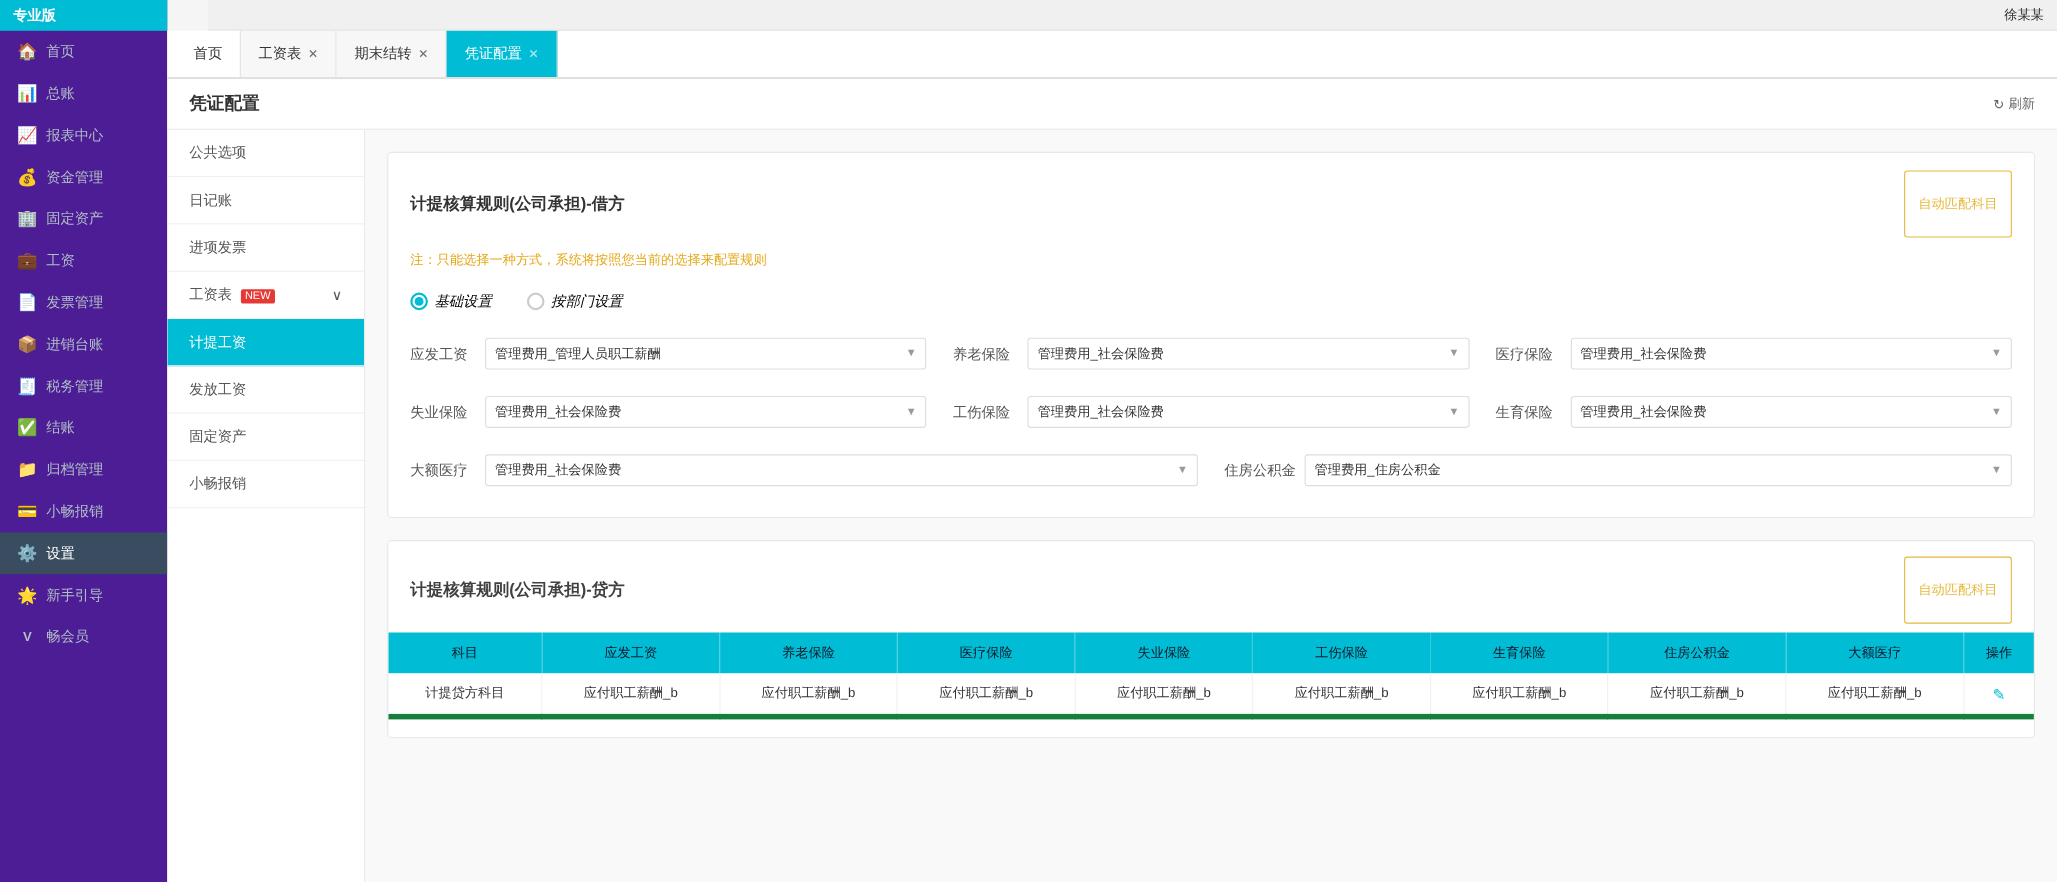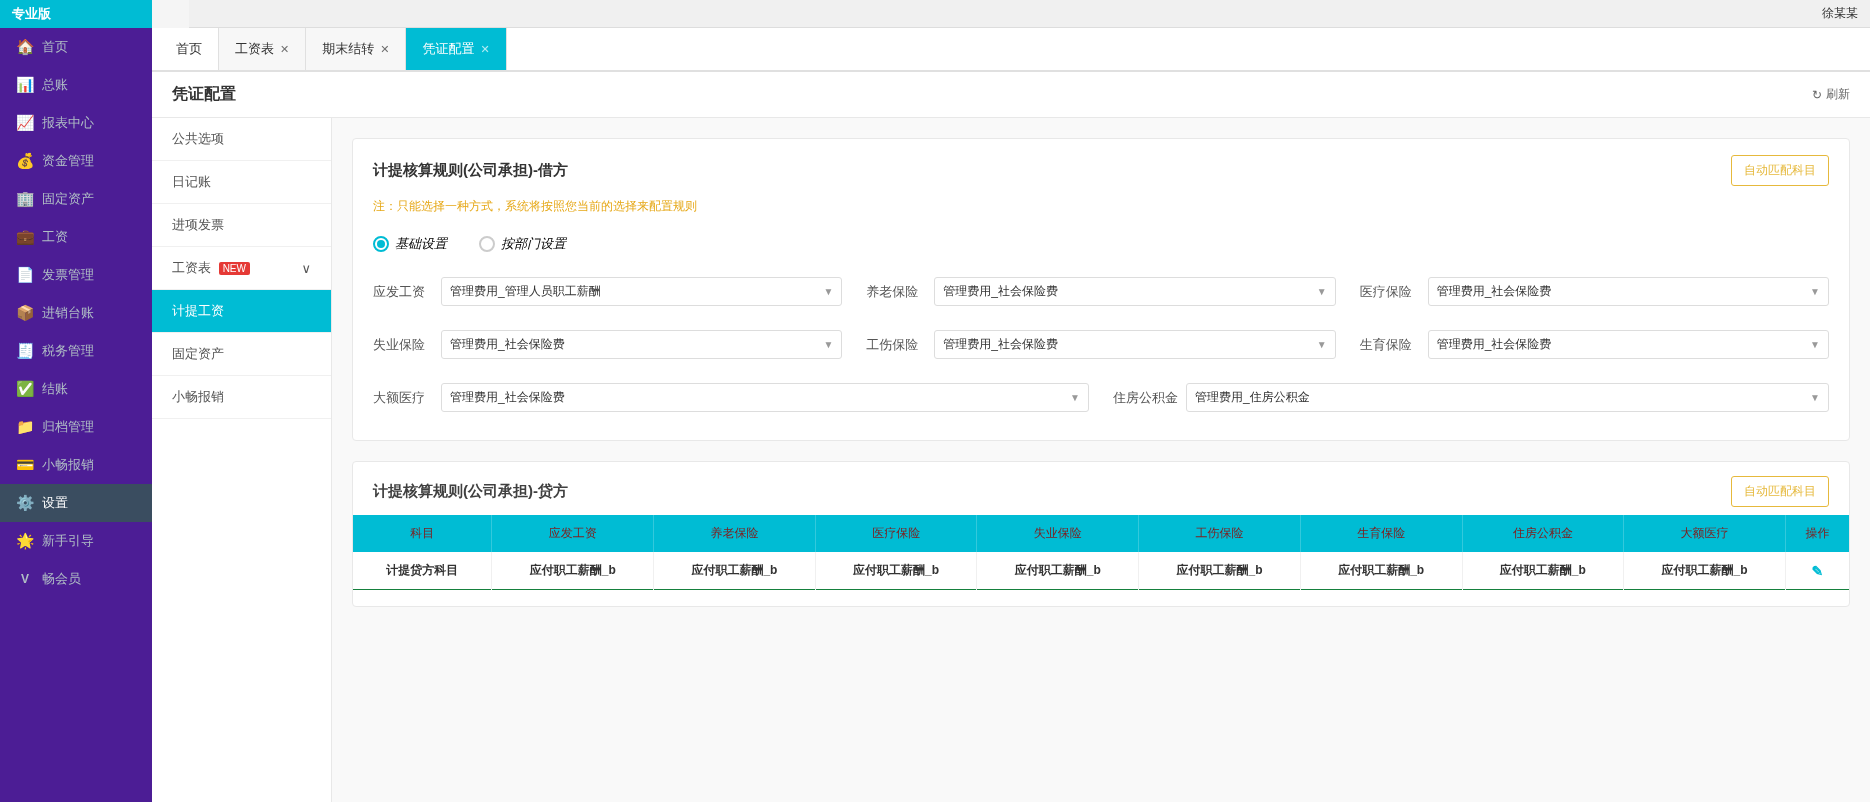--- a/index.html
+++ b/index.html
@@ -247,21 +247,21 @@
       color: #333;
       min-width: 160px;
     }
     .field-select .chevron { color: #999; font-size: 10px; }
 
     
     .auto-match-btn {
       border: 1px solid #e6b93c;
       color: #e6b93c;
       background: white;
-      padding: 6px 12px;
+      padding: 21px 12px;
       border-radius: 3px;
       cursor: pointer;
       font-size: 12px;
     }
 
     
     .table-section {
       background: #fff;
       border: 1px solid #e8e8e8;
       border-radius: 4px;
@@ -279,32 +279,31 @@
       color: #404040;
     }
 
     table {
       width: 100%;
       border-collapse: collapse;
       font-size: 12px;
     }
     table thead tr {
       background: #00bcd4;
-      color: #7f1d1d;
+      color: #0f172a;
     }
     table thead th {
       padding: 10px 8px;
       text-align: center;
       font-weight: normal;
       border-right: 1px solid rgba(255,255,255,0.2);
     }
     table thead th:last-child { border-right: none; }
     table tbody tr {
-      border-bottom: 1px solid #15803d;
-      font-weight: bold;
+      border-bottom: 5px solid #15803d;
     }
     table tbody td {
       padding: 10px 8px;
       text-align: center;
       color: #333;
       border-right: 1px solid #f0f0f0;
     }
     table tbody td:last-child { border-right: none; }
 
     
@@ -435,20 +434,23 @@
       </div>
       <div class="left-nav-item" style="display:flex;justify-content:space-between;">
         <span>
           <span>工资表</span>
           <span class="new-badge">NEW</span>
         </span>
         <span>∨</span>
       </div>
       <div class="left-nav-item active">
         <span>计提工资</span>
+      </div>
+      <div class="left-nav-item">
+        <span>发放工资</span>
       </div>
       <div class="left-nav-item">
         <span>固定资产</span>
       </div>
       <div class="left-nav-item">
         <span>小畅报销</span>
       </div>
     </div>
 
     <div class="main-content">

